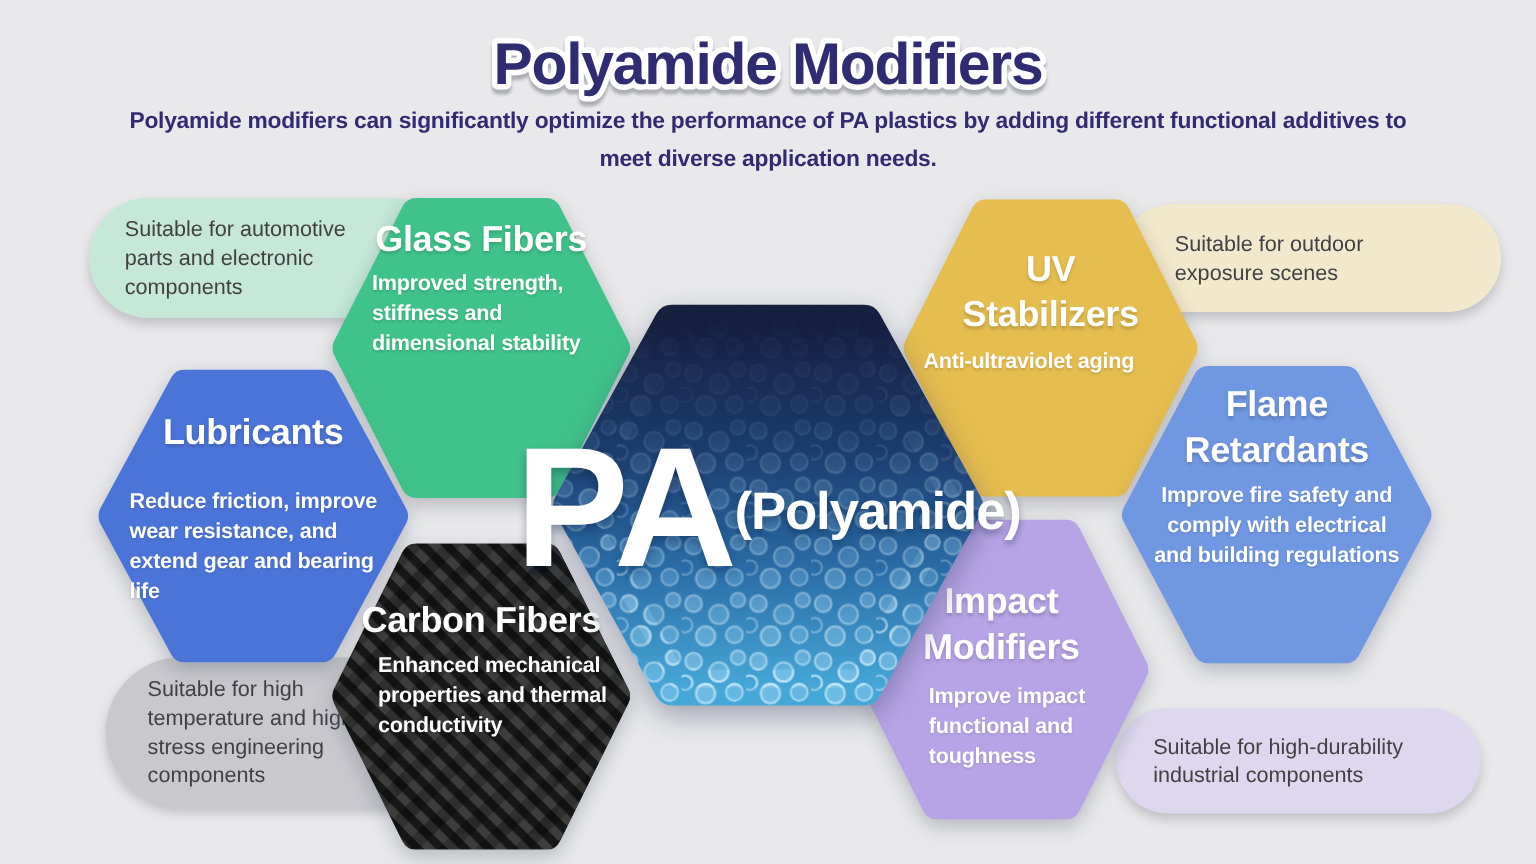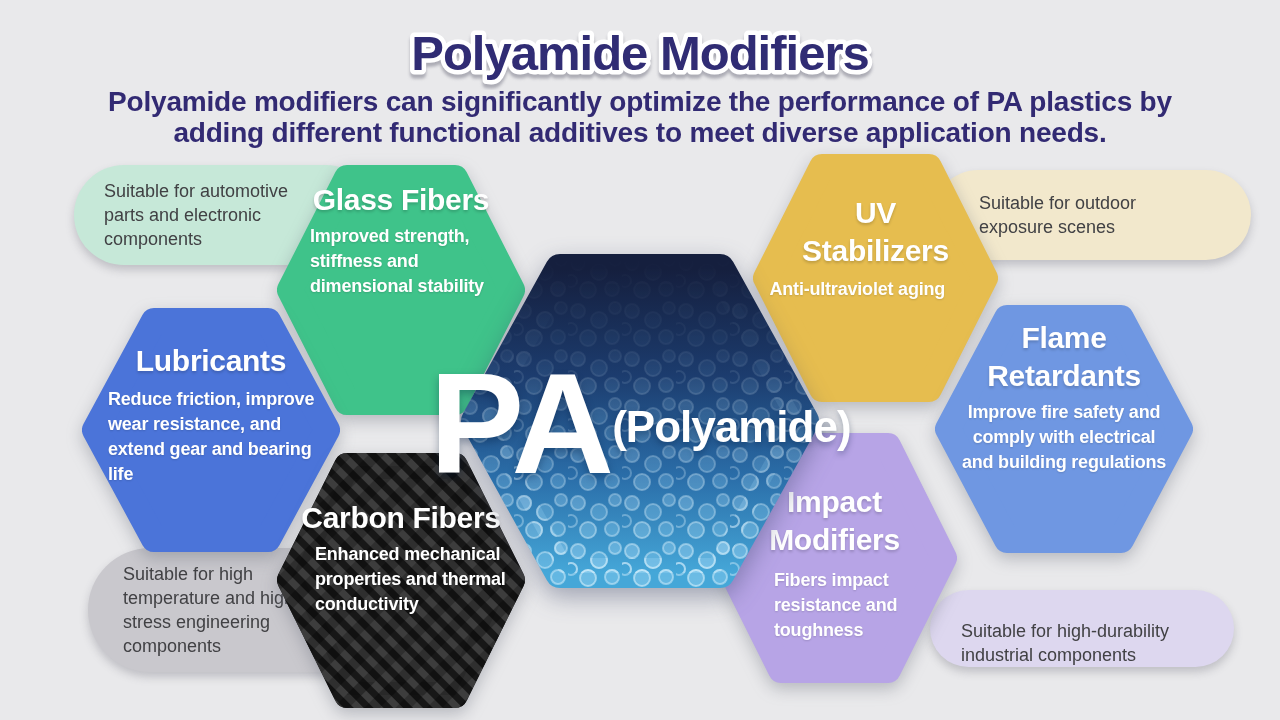--- a/index.html
+++ b/index.html
@@ -13,65 +13,65 @@
   
   .title-svg{position:absolute;left:0;top:10px;width:1280px;height:80px;}
   .title-svg text{
     font-family:"Liberation Sans", sans-serif;
     font-weight:bold;letter-spacing:-1px;
     filter:drop-shadow(0 4px 1.5px rgba(140,140,152,.65));
   }
   .subtitle{
     position:absolute;left:90px;top:86px;width:1100px;
     text-align:center;color:#322a73;
-    font-size:28px;line-height:31px;font-weight:bold;letter-spacing:-0.2px;
+    font-size:19px;line-height:31px;font-weight:bold;letter-spacing:-0.2px;
   }
 
   
   .pill{
     position:absolute;z-index:1;
     display:flex;align-items:center;
     box-shadow:0 5px 9px rgba(105,105,118,.32);
     color:#414144;font-size:18px;line-height:24px;font-weight:400;
   }
   .pill .pill-text{display:block;}
   .pill-glass {left:74px; top:165px; width:272px; height:100px; border-radius:50px; background:#c6e8d8; padding-left:30px;}
   .pill-glass .pill-text{width:214px;}
   .pill-uv    {left:933px; top:170px; width:272px; height:90px; border-radius:45px; background:#f2e8cc; padding-left:46px;}
   .pill-uv .pill-text{width:195px;}
   .pill-carbon{left:88px; top:548px; width:318px; height:124px; border-radius:62px; background:#c9c8cd; padding-left:35px;}
   .pill-carbon .pill-text{width:196px;}
-  .pill-impact{left:930px; top:590px; width:273px; height:77px; border-radius:45px; background:#ddd7ef; padding-left:31px;align-items:flex-end;}
+  .pill-impact{left:930px; top:590px; width:273px; height:88px; border-radius:45px; background:#ddd7ef; padding-left:31px;}
   .pill-impact .pill-text{width:240px;}
 
   
   .hex{position:absolute;z-index:2;}
   .hex > svg{position:absolute;left:0;top:0;filter:drop-shadow(0 6px 8px rgba(90,95,110,.35));}
   .hex-body{position:absolute;left:0;top:0;width:100%;height:100%;color:#fff;}
   .hex-title{
     text-align:center;font-weight:bold;font-size:30px;line-height:38px;
     letter-spacing:-0.3px;text-shadow:0 2px 3px rgba(0,0,0,.18);
   }
   .hex-desc{
     font-weight:bold;font-size:18px;line-height:25px;letter-spacing:-0.2px;
     text-shadow:0 1px 2px rgba(0,0,0,.15);
   }
   .hex-glass  {left:277px;top:165px;width:248px;height:232px;}
   .hex-glass  .hex-title{padding-top:16px;}
   .hex-glass  .hex-desc{margin:5px 0 0 33px;width:192px;}
 
   .hex-lub    {left:82px;top:308px;width:258px;height:244px;}
   .hex-lub    .hex-title{padding-top:34px;}
-  .hex-lub    .hex-desc{margin:7px 0 0 26px;width:218px;}
+  .hex-lub    .hex-desc{margin:25px 0 0 26px;width:218px;}
 
   .hex-carbon {left:277px;top:453px;width:248px;height:255px;}
   .hex-carbon .hex-title{padding-top:46px;}
   .hex-carbon .hex-desc{margin:5px 0 0 38px;width:202px;}
 
-  .hex-uv     {left:753px;top:154px;width:245px;height:181px;}
+  .hex-uv     {left:753px;top:166px;width:245px;height:181px;}
   .hex-uv     .hex-title{padding-top:40px;margin:0 auto;width:180px;}
   .hex-uv     .hex-desc{margin:7px auto 0;width:212px;text-align:left;}
 
   .hex-flame  {left:935px;top:305px;width:258px;height:248px;}
   .hex-flame  .hex-title{padding-top:14px;margin:0 auto;width:210px;}
   .hex-flame  .hex-desc{margin:5px auto 0;width:215px;text-align:center;}
 
   .hex-impact {left:712px;top:433px;width:245px;height:214px;}
   .hex-impact .hex-title{padding-top:50px;margin:0 auto;width:190px;}
   .hex-impact .hex-desc{margin:9px 0 0 62px;width:150px;}
@@ -177,21 +177,21 @@
       <div class="hex-desc">Improve fire safety and comply with electrical and building regulations</div>
     </div>
   </div>
 
   <div class="hex hex-impact">
     <svg width="245" height="250" viewBox="0 0 245 250">
       <polygon points="13,125 69,13 176,13 232,125 176,237 69,237" stroke-width="26" stroke-linejoin="round" fill="#b7a4e6" stroke="#b7a4e6"></polygon>
     </svg>
     <div class="hex-body">
       <div class="hex-title">Impact Modifiers</div>
-      <div class="hex-desc">Fibers impact resistance and toughness</div>
+      <div class="hex-desc">Improve impact functional and toughness</div>
     </div>
   </div>
 
   <div class="hex hex-pa">
     <svg width="360" height="336" viewBox="0 0 360 336">
       <defs>
         <linearGradient id="pa-grad" x1="0" y1="0" x2="0" y2="1">
           <stop offset="0" stop-color="#151f3e"></stop>
           <stop offset="0.35" stop-color="#1c3c6e"></stop>
           <stop offset="0.68" stop-color="#2a6da8"></stop>

